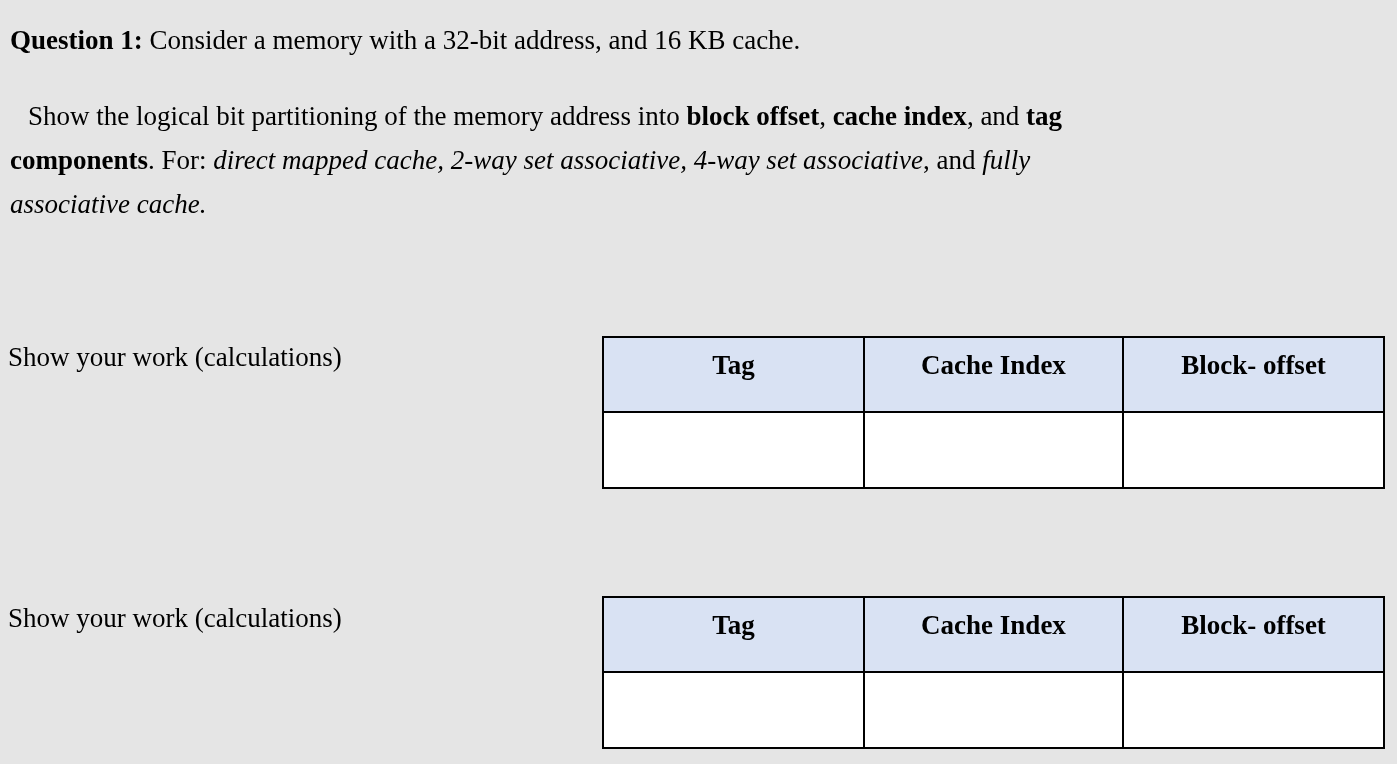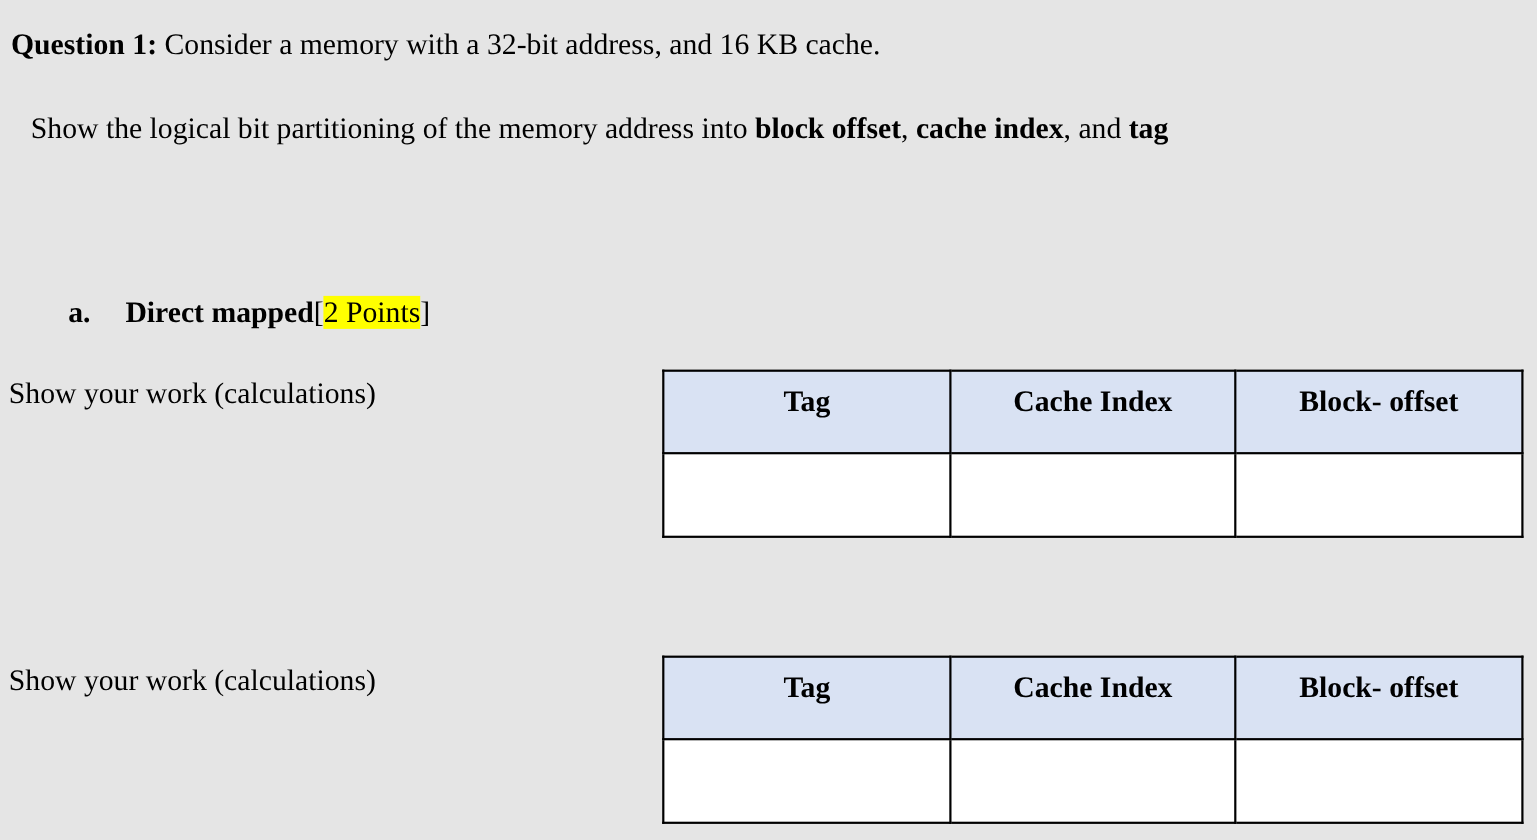--- a/index.html
+++ b/index.html
@@ -95,23 +95,24 @@
 </style>
 </head>
 <body>
 
 <div id="page">
 
   <div class="para" id="q1-line"><span class="b">Question 1:</span><span> Consider a memory with a 32-bit address, and 16 KB cache.</span></div>
 
   <div class="para" id="body-l1"><span>Show the logical bit partitioning of the memory address into </span><span class="b">block offset</span><span>, </span><span class="b">cache index</span><span>, and </span><span class="b">tag</span></div>
 
+  <div class="para" id="body-l2"><span class="b">components</span><span>.  For: </span><span class="i">direct mapped cache, 2-way set associative, 4-way set associative</span><span>, and </span><span class="i">fully</span></div>
 
+  <div class="para" id="body-l3"><span class="i">associative cache.</span></div>
 
-  <div class="list-item" id="item-a"><span class="list-marker">a.</span><span class="b">Direct mapped</span><span>[</span><span class="hl">2 Points</span><span>]</span></div>
 
   <div class="para" id="work-a">Show your work (calculations)</div>
 
   <table class="tbl" id="table-a">
     <colgroup>
       <col class="col-tag">
         <col class="col-index">
         <col class="col-offset">
     </colgroup>
     <thead>

